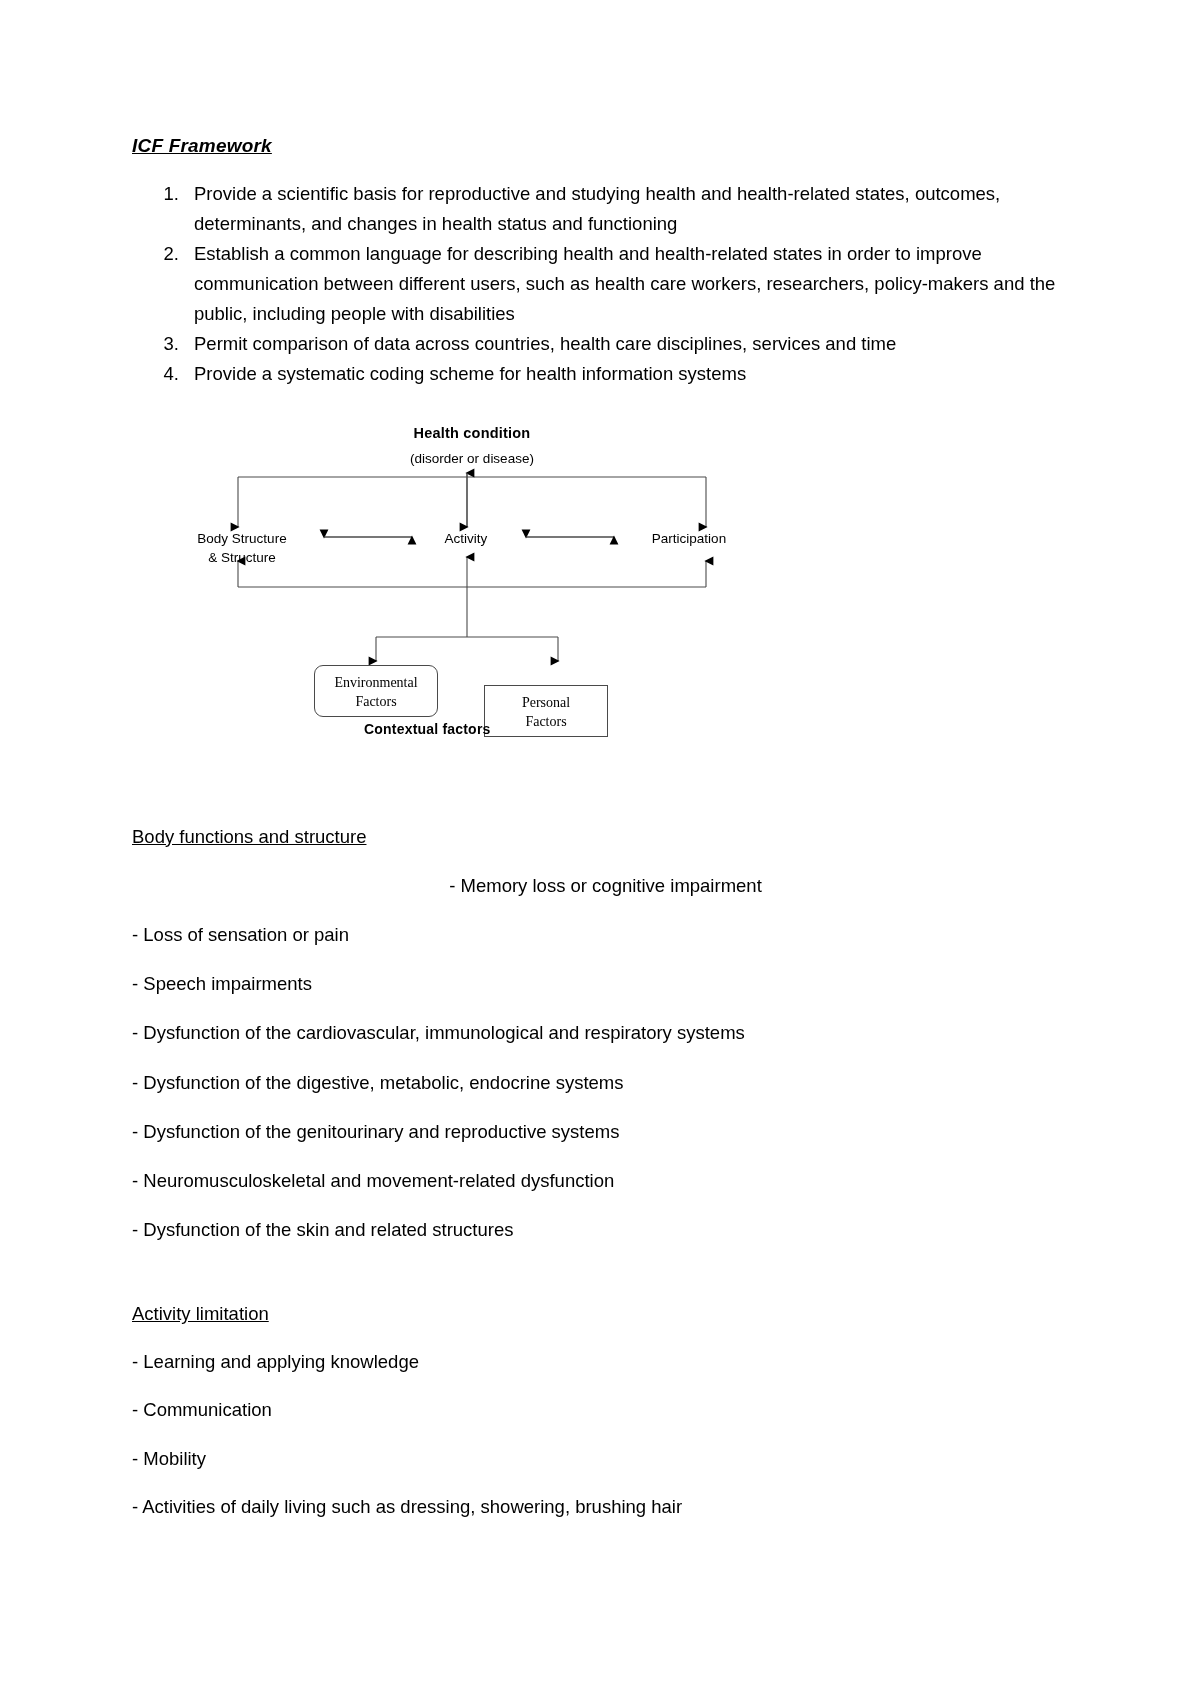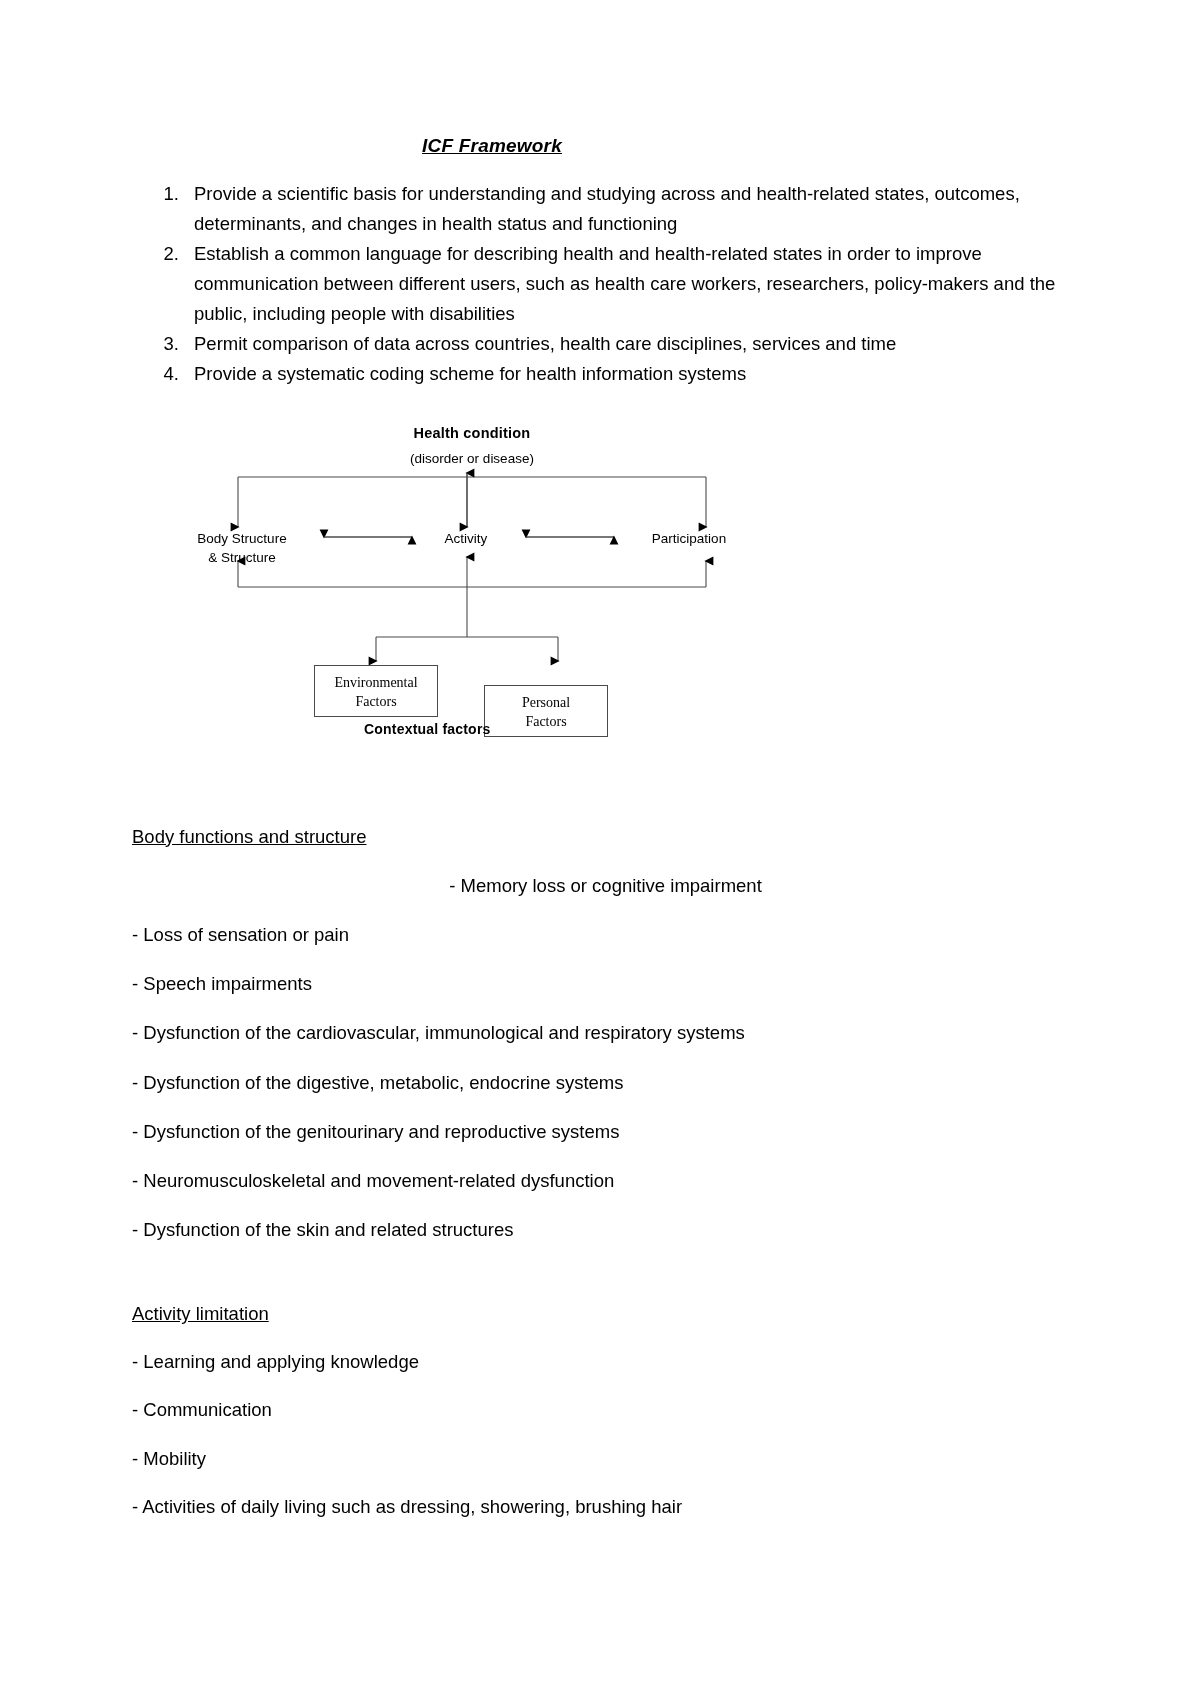--- a/index.html
+++ b/index.html
@@ -22,21 +22,20 @@
   }
   .content {
     position: absolute;
     left: 132px;
     top: 0;
     width: 940px;
   }
 
   
   .doc-title {
-    text-align: center;
     font-size: 19px;
     font-weight: bold;
     font-style: italic;
     text-decoration: underline;
     letter-spacing: 0.2px;
     margin: 0;
     padding-top: 135px;
     width: 720px;
   }
 
@@ -117,20 +116,21 @@
     text-align: center;
     line-height: 1.35;
     padding-top: 8px;
     box-sizing: border-box;
   }
   .dg-box-env {
     left: 142px;
     top: 250px;
     width: 124px;
     height: 52px;
+    border-radius: 9px;
   }
   .dg-box-pers {
     left: 312px;
     top: 250px;
     width: 124px;
     height: 52px;
     margin-top: 20px;
   }
   .dg-context {
     font-size: 14px;
@@ -173,21 +173,21 @@
 </style>
 </head>
 <body>
 
 <div class="page">
   <div class="content">
 
     <h1 class="doc-title">ICF Framework</h1>
 
     <ol class="objectives">
-      <li>Provide a scientific basis for understanding and studying across and health-related states, outcomes, determinants, and changes in health status and functioning</li>
+      <li>Provide a scientific basis for reproductive and studying health and health-related states, outcomes, determinants, and changes in health status and functioning</li>
       <li>Establish a common language for describing health and health-related states in order to improve communication between different users, such as health care workers, researchers, policy-makers and the public, including people with disabilities</li>
       <li>Permit comparison of data across countries, health care disciplines, services and time</li>
       <li>Provide a systematic coding scheme for health information systems</li>
     </ol>
 
     <div class="diagram-wrap">
       <div class="diagram">
 
         <svg class="dg-svg" width="600" height="345" viewBox="0 0 600 345">
           <defs>

